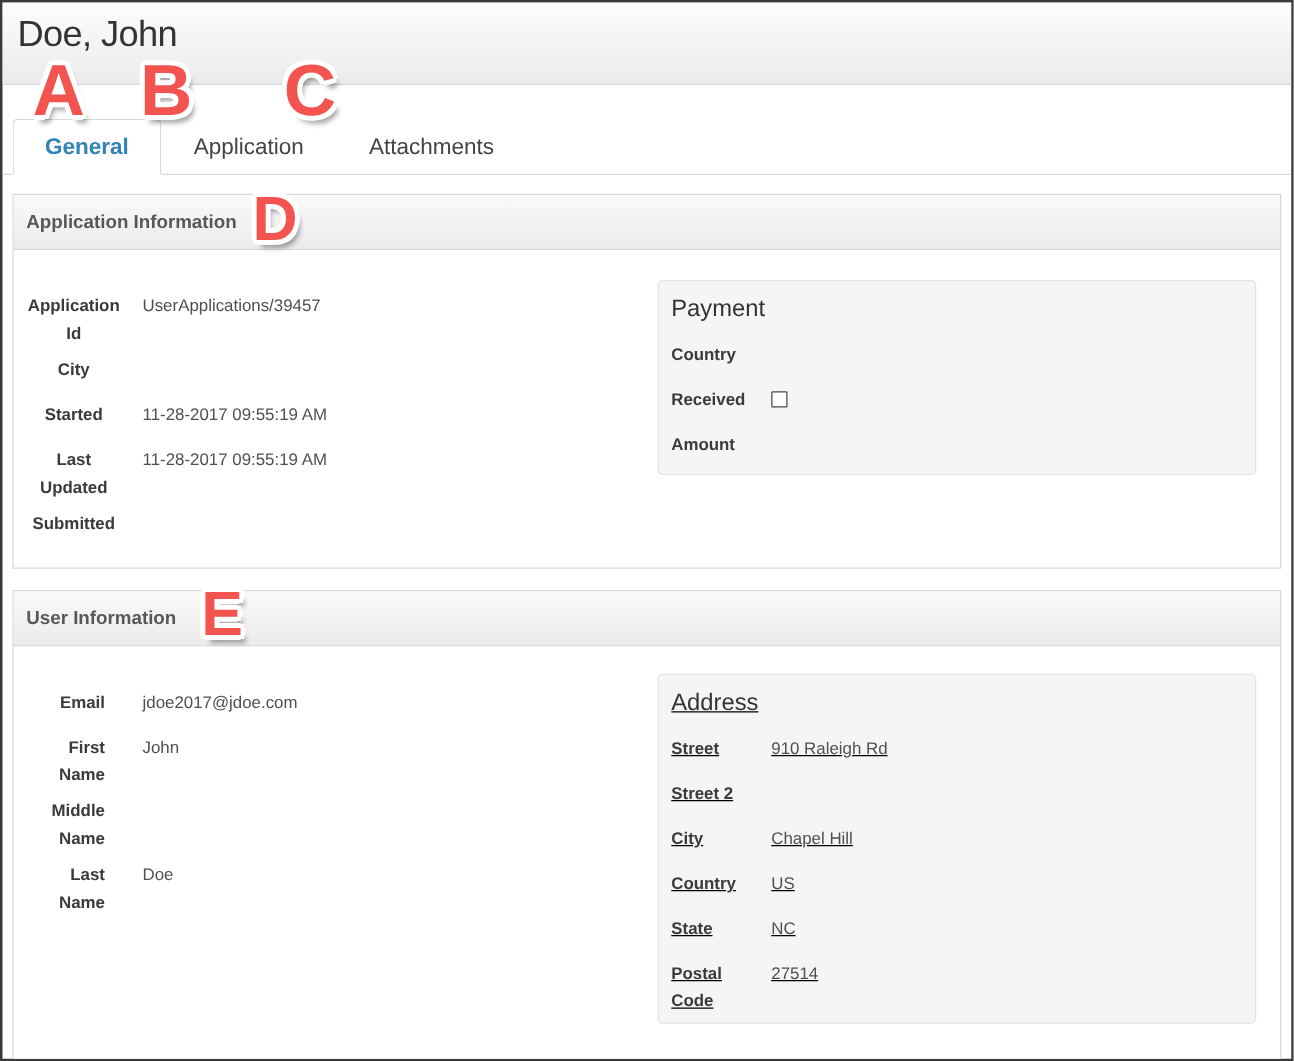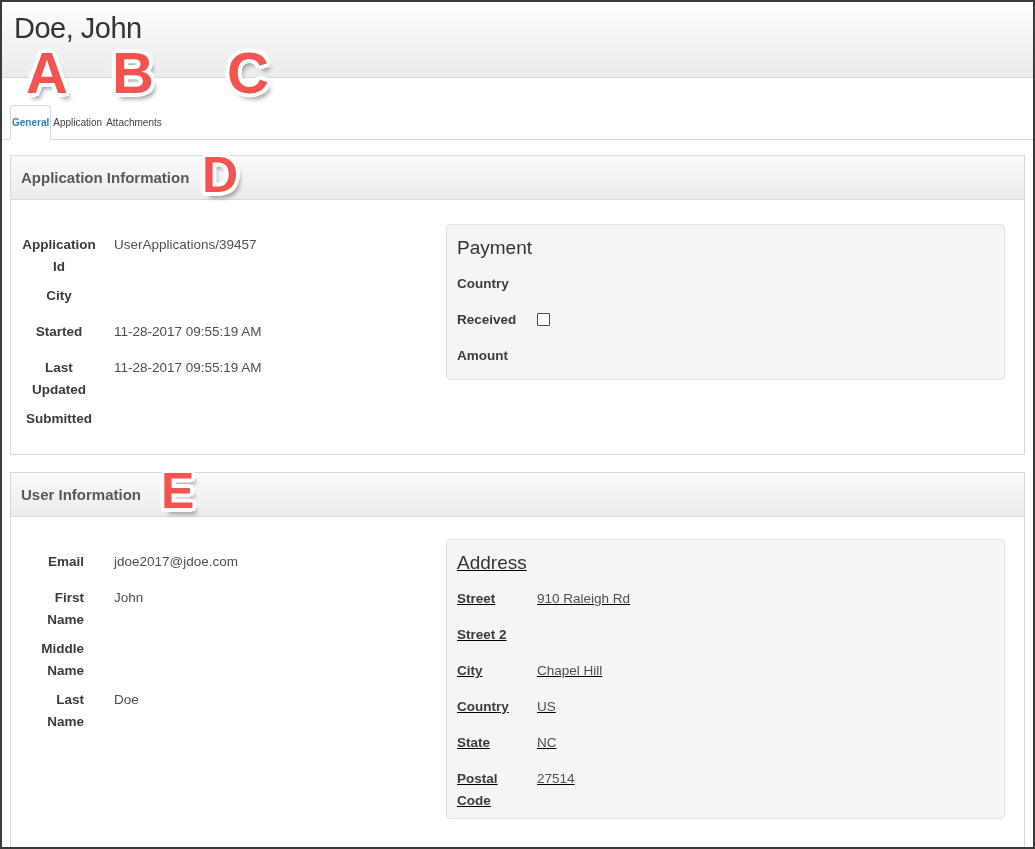--- a/index.html
+++ b/index.html
@@ -6,34 +6,34 @@
   html,body { background:#fff; }
   body { font-family:"Liberation Sans","DejaVu Sans",sans-serif; }
 
   .frame {
     position:relative; width:1035px; height:849px;
     border:2px solid #3a3a3a; background:#fff; overflow:hidden;
   }
 
   
   .page-header {
-    height:76px; padding:10px 0 0 12px;
+    height:66px; padding:10px 0 0 12px;
     background:linear-gradient(#fdfdfd,#ebebeb);
     border-bottom:1px solid #d5d5d5;
   }
   .page-header h1 { font-size:29px; font-weight:400; color:#333; letter-spacing:-0.5px; }
 
   
   .tabs {
     margin-top:27px; padding-left:8px;
     display:flex; align-items:flex-end;
     border-bottom:1px solid #d9d9d9;
   }
   .tab {
-    padding:11px 1px; font-size:10px; color:#444; cursor:pointer;
+    padding:11px 25px; font-size:18px; color:#444; cursor:pointer;
     margin-bottom:-1px; background:transparent; border:1px solid transparent;
   }
   .tab.active {
     background:#fff; border:1px solid #d9d9d9; border-bottom:1px solid #fff;
     border-radius:4px 4px 0 0; color:#3183b8; font-weight:700;
   }
 
   
   .panel { margin:15px 8px 4px 8px; border:1px solid #d9d9d9; background:#fff; }
   .panel + .panel { margin-top:17px; }
@@ -51,21 +51,21 @@
   .fvalue { font-size:13.5px; color:#4f4f4f; }
   .fields { width:500px; }
 
   .app-fields .flabel  { width:80px; text-align:center; }
   .app-fields .fvalue  { margin-left:15px; }
   .user-fields .flabel { width:65px; text-align:right; }
   .user-fields .fvalue { margin-left:30px; }
 
   
   .well {
-    position:absolute; right:19px; width:559px;
+    position:absolute; right:19px; width:479px;
     background:#f5f5f5; border:1px solid #e3e3e3; border-radius:4px;
     padding:10px;
   }
   .well.payment { top:24px; height:156px; }
   .well.address { top:22px; height:280px;text-decoration:underline; }
   .well-title { font-size:19px; font-weight:400; color:#333; margin:2px 0 14px 0; }
 
   .payment .flabel { width:60px; text-align:left; }
   .payment .fvalue { margin-left:20px; }
   .address .flabel { width:55px; text-align:left; }

